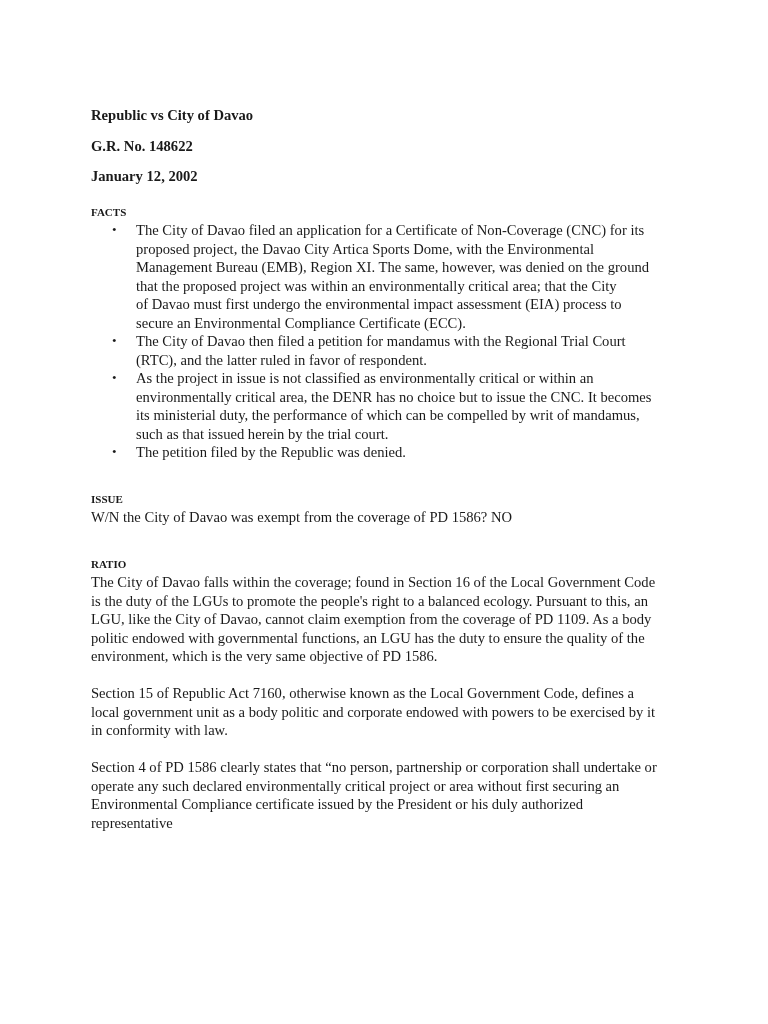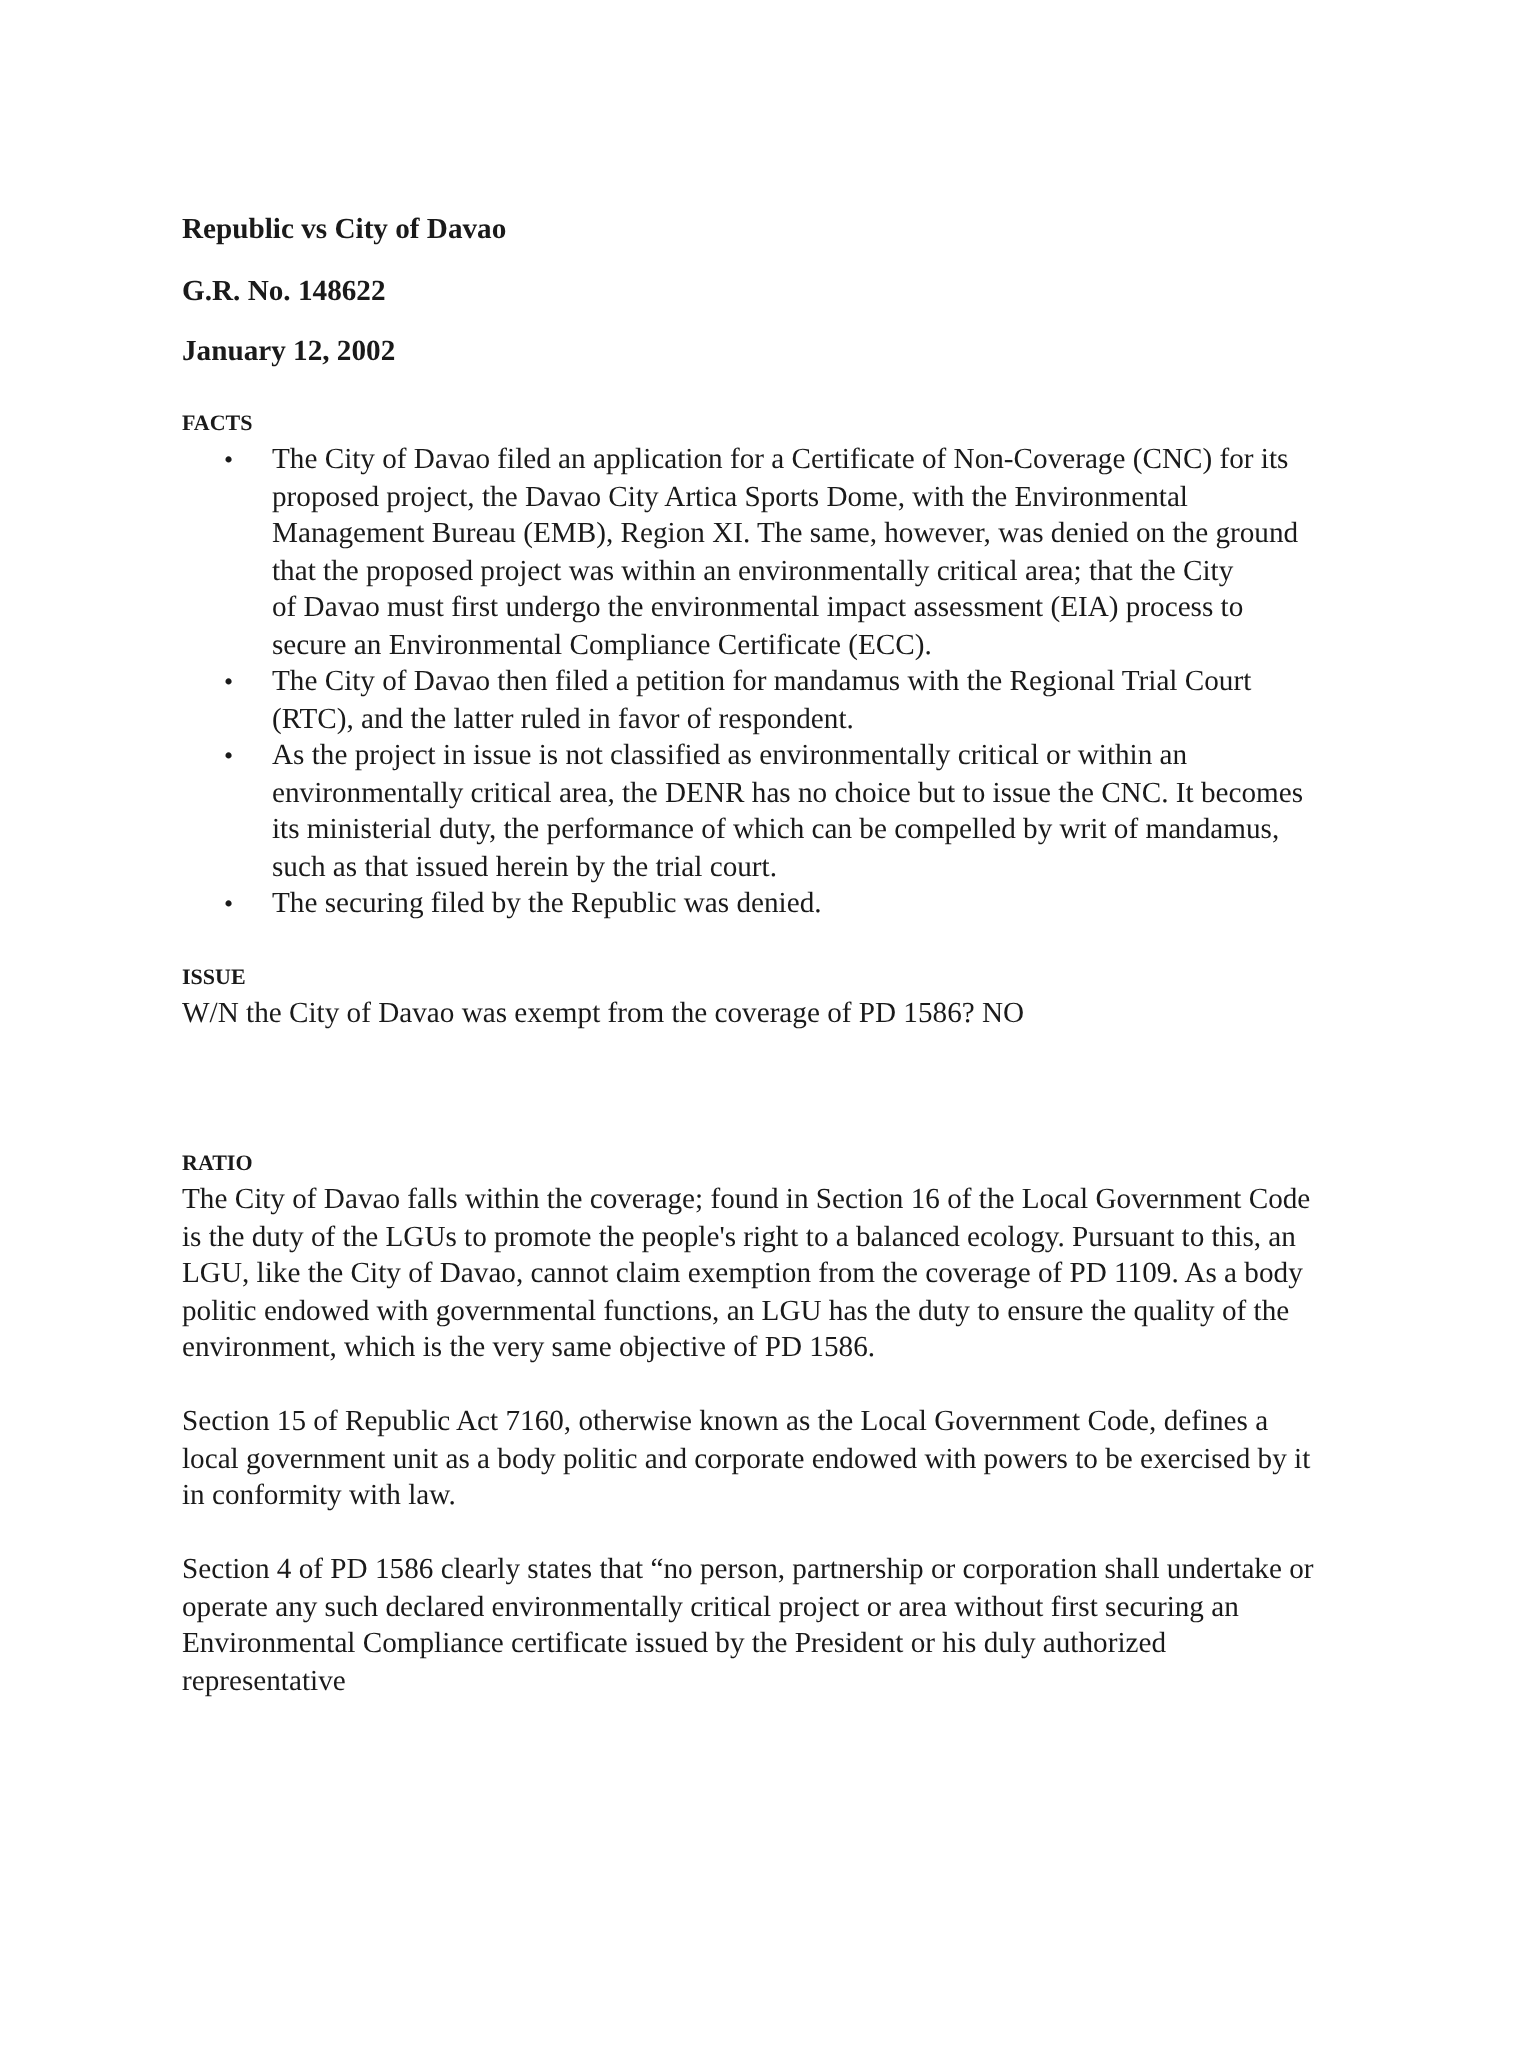--- a/index.html
+++ b/index.html
@@ -42,22 +42,22 @@
       position: relative;
       padding-left: 45px;
     }
     ul.facts li .bullet {
       position: absolute;
       left: 21px;
       top: 0;
       line-height: 18.5px;
       font-size: 13px;
     }
-    .issue-heading { margin-top: 18px; }
-    .ratio-heading { margin-top: 56px; }
+    .issue-heading { margin-top: 28px; }
+    .ratio-heading { margin-top: 28px; }
     .para { margin-top: 0; }
     .para + .para { margin-top: 18.5px; }
   </style>
 </head>
 <body>
 
 <div class="page">
 
   <div>
     <div class="line bold">Republic vs City of Davao</div>
@@ -83,21 +83,21 @@
     </li>
     <li>
       <span class="bullet">•</span>
       <div class="line">As the project in issue is not classified as environmentally critical or within an</div>
       <div class="line">environmentally critical area, the DENR has no choice but to issue the CNC. It becomes</div>
       <div class="line">its ministerial duty, the performance of which can be compelled by writ of mandamus,</div>
       <div class="line">such as that issued herein by the trial court.</div>
     </li>
     <li>
       <span class="bullet">•</span>
-      <div class="line">The securing filed by the Republic was denied.</div>
+      <div class="line">The petition filed by the Republic was denied.</div>
     </li>
   </ul>
 
   <div class="heading issue-heading">ISSUE</div>
   <div class="line">W/N the City of Davao was exempt from the coverage of PD 1586? NO</div>
 
   <div class="heading ratio-heading">RATIO</div>
   <div class="para">
     <div class="line">The City of Davao falls within the coverage; found in Section 16 of the Local Government Code</div>
     <div class="line">is the duty of the LGUs to promote the people's right to a balanced ecology. Pursuant to this, an</div>

